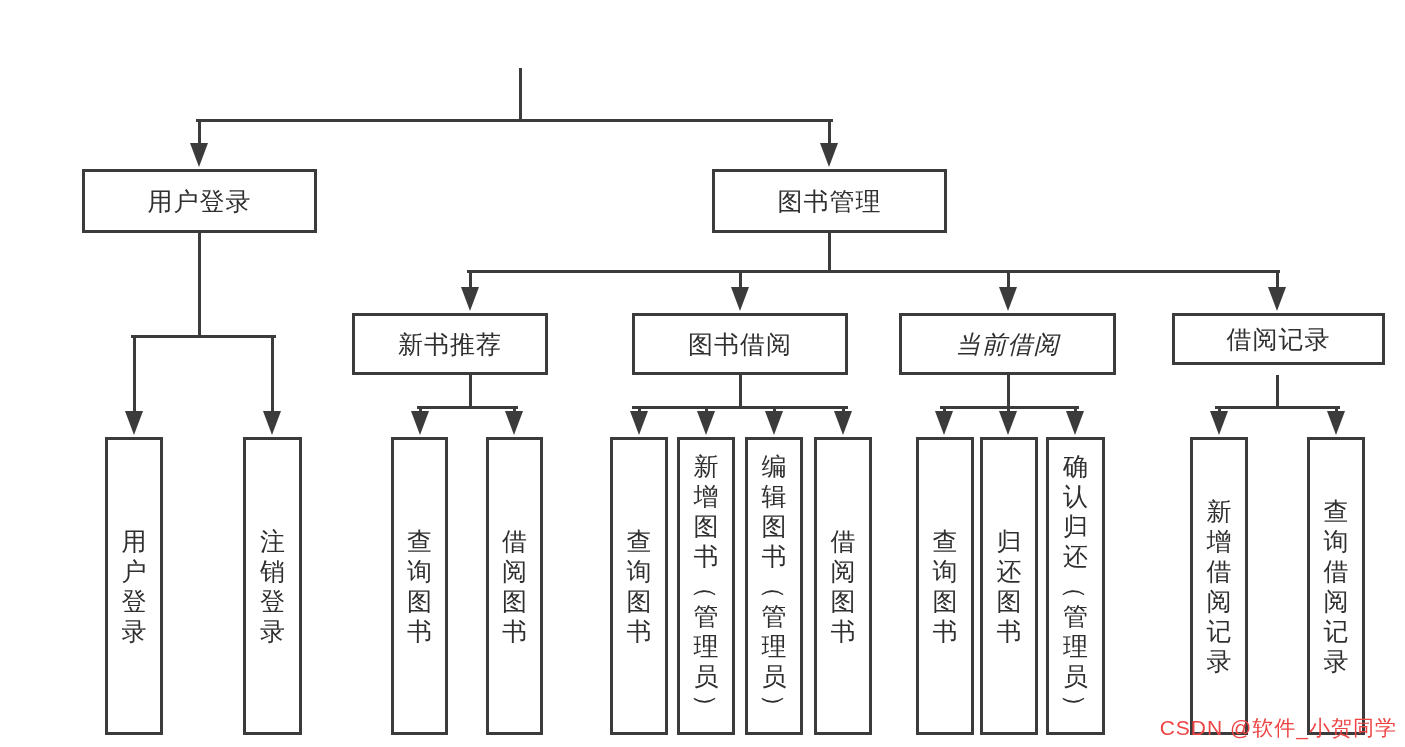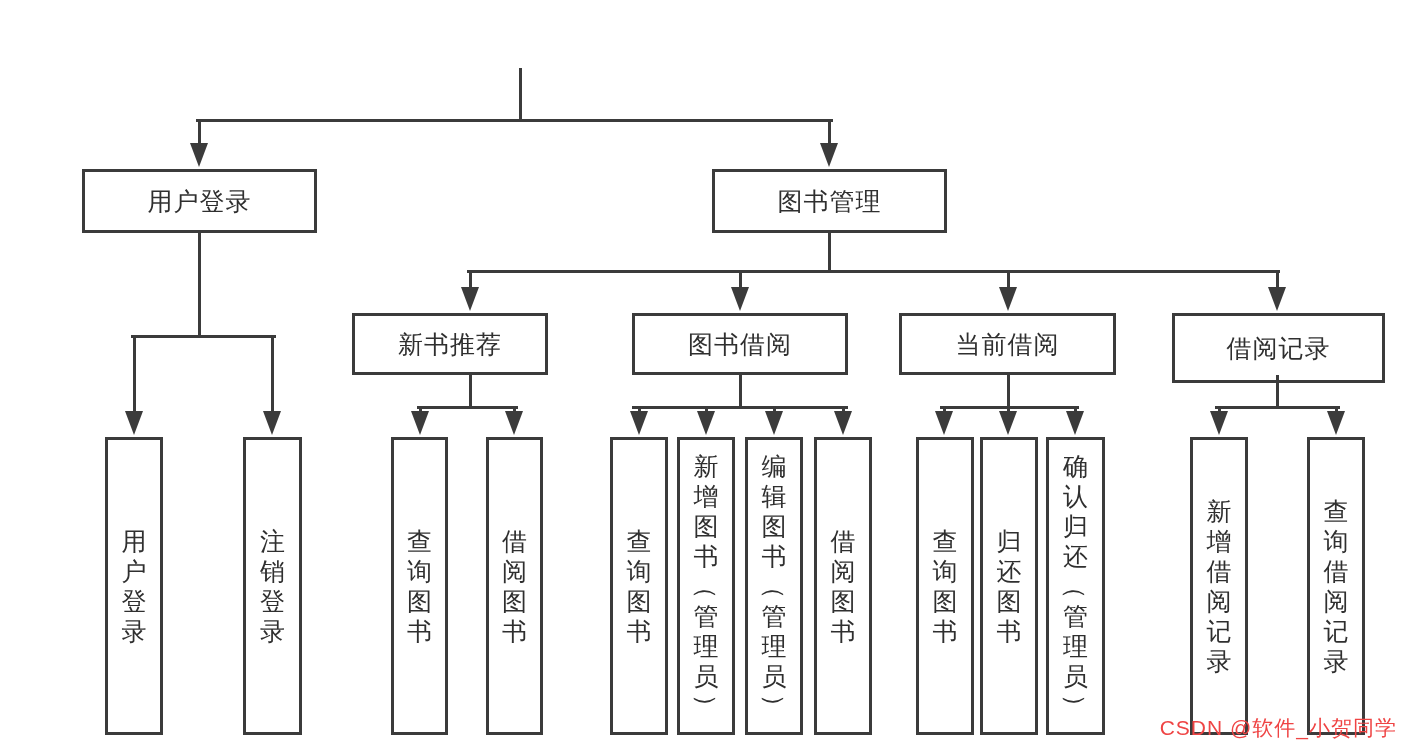--- a/index.html
+++ b/index.html
@@ -70,24 +70,24 @@
   <div class="box" style="left:82px; top:169px; width:235px; height:64px;">
     <span class="hlabel">用户登录</span>
   </div>
 
   <div class="box" style="left:352px; top:313px; width:196px; height:62px;">
     <span class="hlabel">新书推荐</span>
   </div>
   <div class="box" style="left:632px; top:313px; width:216px; height:62px;">
     <span class="hlabel">图书借阅</span>
   </div>
-  <div class="box" style="left:899px; top:313px; width:217px; height:62px;">
+  <div class="box" style="left:899px; top:313px; width:217px; height:62px;font-style:italic;">
     <span class="hlabel">当前借阅</span>
   </div>
-  <div class="box" style="left:1172px; top:313px; width:213px; height:70px;">
+  <div class="box" style="left:1172px; top:313px; width:213px; height:52px;">
     <span class="hlabel">借阅记录</span>
   </div>
 
   <div class="box leaf" style="left:105px; width:58px;">
     <span class="vlabel">
         <span class="vchar">用</span>
         <span class="vchar">户</span>
         <span class="vchar">登</span>
         <span class="vchar">录</span>
       </span>

